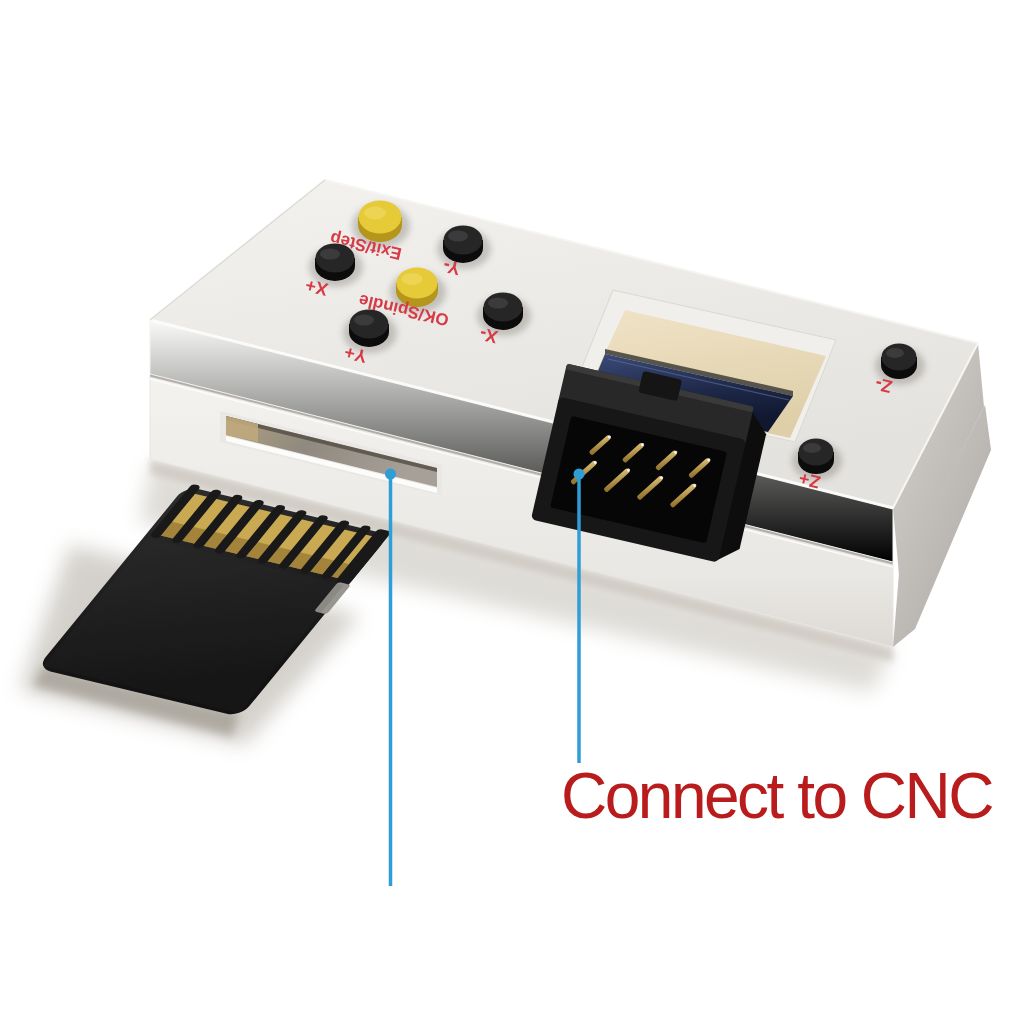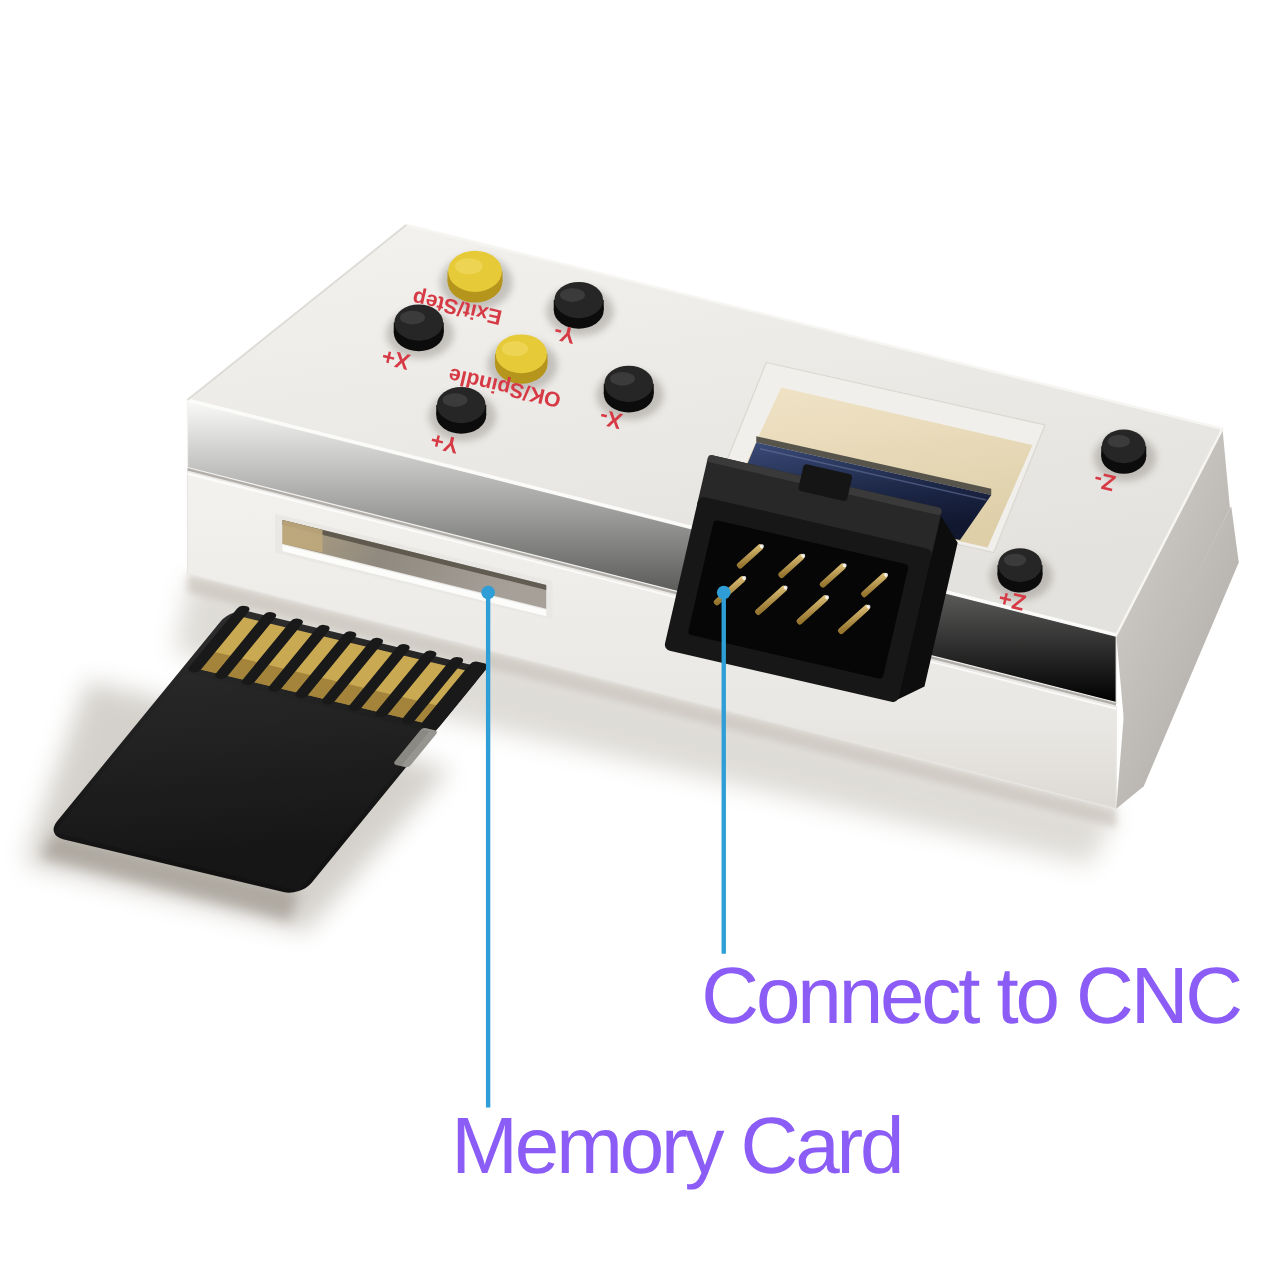--- a/index.html
+++ b/index.html
@@ -1,19 +1,19 @@
 <!DOCTYPE html>
 <html><head>
 <meta charset="utf-8">
 <style>
   html,body{margin:0;padding:0;background:#ffffff;}
   .scene{position:relative;width:1024px;height:1024px;background:#ffffff;overflow:hidden;
          font-family:"Liberation Sans", sans-serif;}
   .scene svg{position:absolute;left:0;top:0;}
-  .annotation{position:absolute;color:#8b5cf6;font-size:64px;line-height:1;
+  .annotation{position:absolute;color:#b91c1c;font-size:64px;line-height:1;
               letter-spacing:-2.5px;font-weight:400;white-space:nowrap;}
   #label-connect{left:561px;top:764px;}
   #label-memory{left:361px;top:884px;}
   .red-label{font-family:"Liberation Sans", sans-serif;font-weight:700;}
 </style>
 </head>
 <body>
 
 <div class="scene">
 <svg width="1024" height="1024" viewBox="0 0 1024 1024">
@@ -227,14 +227,13 @@
     <line x1="390.5" y1="479" x2="390.5" y2="886" stroke="#2f9ed7" stroke-width="3.5"></line>
     <circle cx="390.5" cy="474" r="5.5" fill="#2f9ed7"></circle>
   </g>
   <g>
     <line x1="579" y1="479" x2="579" y2="763" stroke="#2f9ed7" stroke-width="3.5"></line>
     <circle cx="579" cy="474" r="5.5" fill="#2f9ed7"></circle>
   </g>
 </svg>
 
   <div class="annotation" id="label-connect">Connect to CNC</div>
-  <div class="annotation" id="label-memory">Memory Card</div>
 </div>
 
 </body></html>

